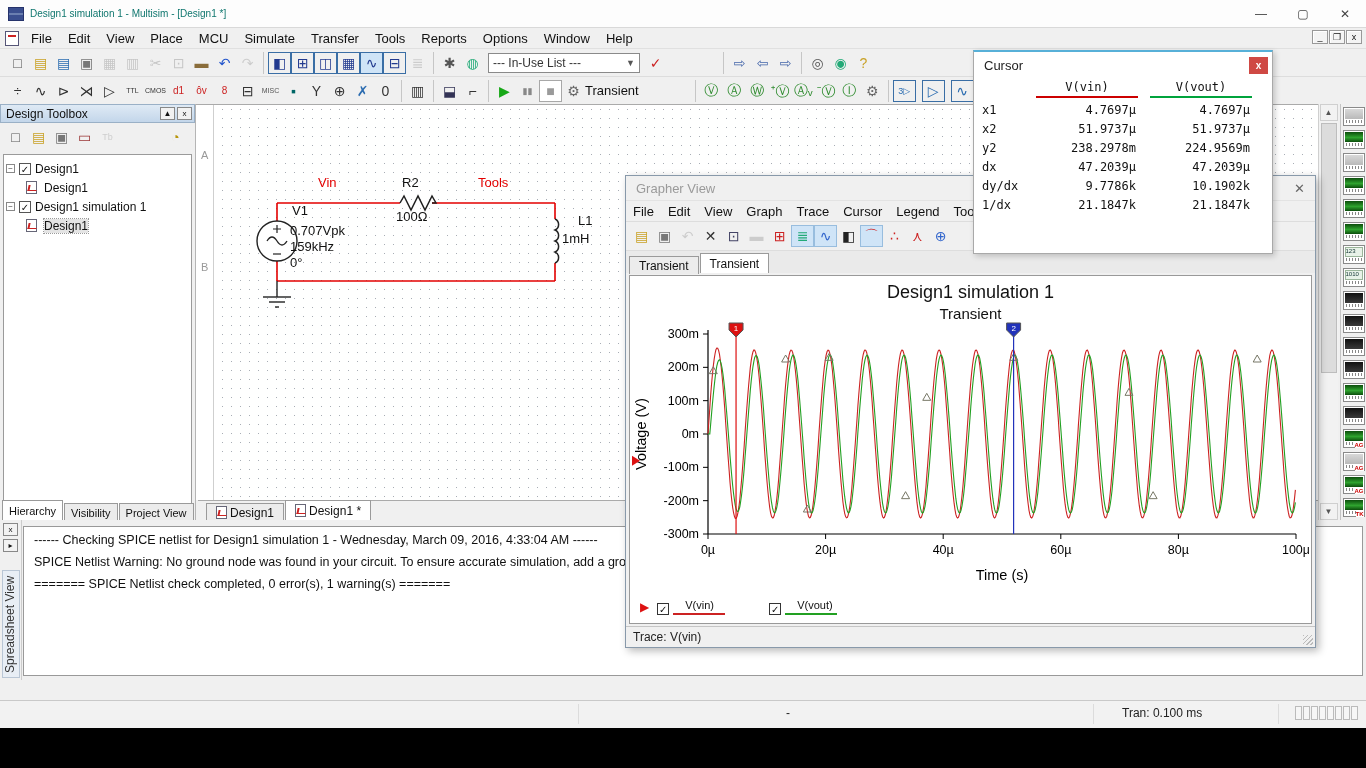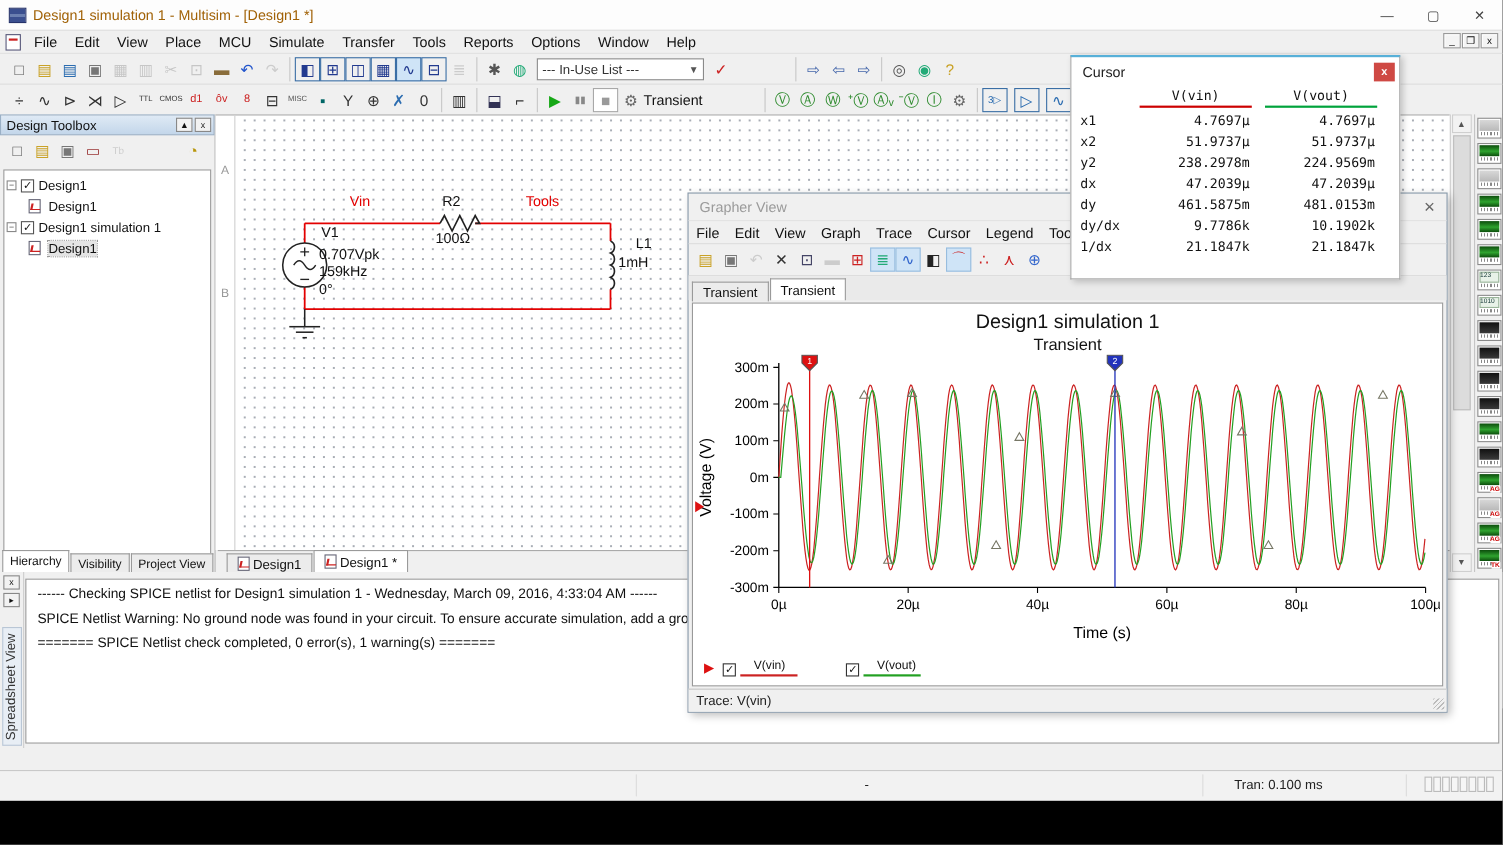--- a/index.html
+++ b/index.html
@@ -2,21 +2,21 @@
 <html><head>
 <meta charset="utf-8">
 <style>
   *{box-sizing:border-box;margin:0;padding:0}
   html,body{width:1366px;height:768px;overflow:hidden;font-family:"Liberation Sans",sans-serif;font-size:12px;color:#111;background:#000}
   #screen{position:relative;width:1366px;height:768px;background:#f0f0f0}
   .abs{position:absolute}
   
   #titlebar{left:0;top:0;width:1366px;height:28px;background:#fdfdfd;border-bottom:1px solid #d9d9d9;display:flex;align-items:center}
   #app-icon{width:16px;height:14px;margin:0 6px 0 8px;background:linear-gradient(#3b4f8f 40%,#6b7fb0 40% 60%,#3b4f8f 60%);border:1px solid #26336b}
-  #titlebar .t{font-size:13px;color:#a16207}
+  #titlebar .t{font-size:10px;color:#0f766e}
   .winbtns{position:absolute;right:0;top:0;height:28px;display:flex}
   .winbtn{width:42px;height:28px;display:flex;align-items:center;justify-content:center;font-size:12px;color:#444}
   
   #menubar{left:0;top:28px;width:1366px;height:20px;background:#f0f0f0;display:flex;align-items:center}
   .mi{padding:2px 8px;font-size:13px;color:#111}
   .doc-ico{width:14px;height:15px;background:#fff;border:1px solid #557;margin:0 4px 0 5px;position:relative}
   .doc-ico:before{content:"";position:absolute;left:2px;top:3px;width:8px;height:2px;background:#c22}
   .mdibtns{position:absolute;right:4px;top:30px;display:flex;gap:1px}
   .mdibtn{width:16px;height:14px;background:#f4f4f4;border:1px solid #999;box-shadow:inset 1px 1px #fff;font-size:9px;display:flex;align-items:center;justify-content:center}
   
@@ -812,25 +812,20 @@
             <span class="c-lab">y2</span>
             <span class="c-v">238.2978m</span>
             <span class="c-v">224.9569m</span>
           </div>
           <div class="c-row">
             <span class="c-lab">dx</span>
             <span class="c-v">47.2039µ</span>
             <span class="c-v">47.2039µ</span>
           </div>
           <div class="c-row">
-            <span class="c-lab">dy</span>
-            <span class="c-v">461.5875m</span>
-            <span class="c-v">481.0153m</span>
-          </div>
-          <div class="c-row">
             <span class="c-lab">dy/dx</span>
             <span class="c-v">9.7786k</span>
             <span class="c-v">10.1902k</span>
           </div>
           <div class="c-row">
             <span class="c-lab">1/dx</span>
             <span class="c-v">21.1847k</span>
             <span class="c-v">21.1847k</span>
           </div>
         </div>

